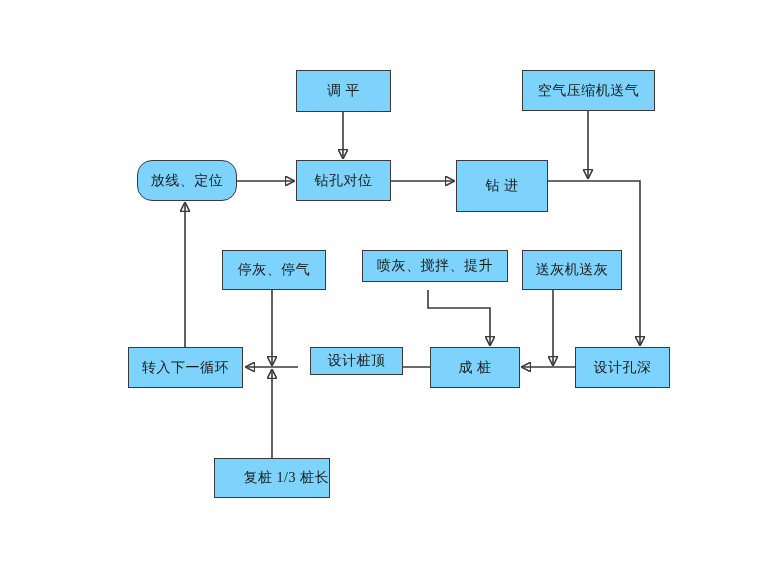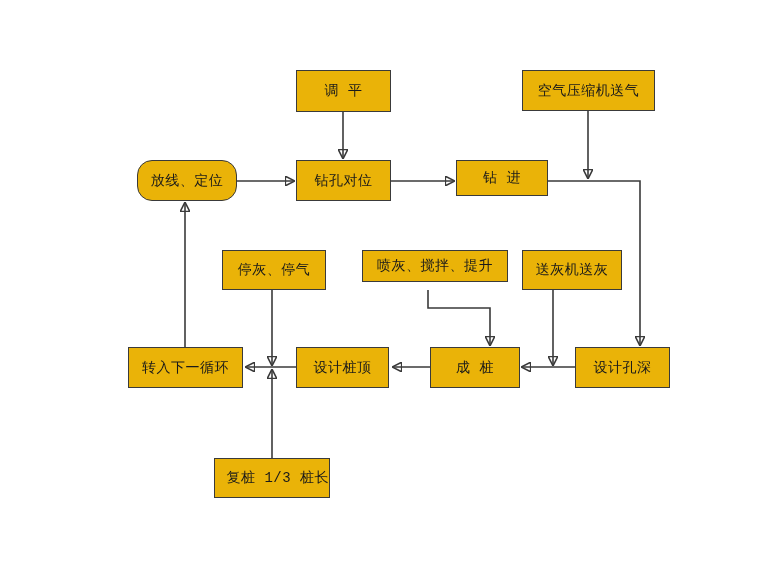--- a/index.html
+++ b/index.html
@@ -14,31 +14,30 @@
     position: relative;
     width: 760px;
     height: 568px;
     background: #ffffff;
     overflow: hidden;
   }
   .node {
     position: absolute;
     box-sizing: border-box;
     border: 1px solid #3a3a3a;
-    background: #eab308;
+    background: #7dd3fc;
     display: flex;
     align-items: center;
     justify-content: center;
     color: #1a1a1a;
     font-size: 14px;
     line-height: 1;
     letter-spacing: 0.5px;
     white-space: nowrap;
     z-index: 3;
-    font-family: Liberation Mono, monospace;
   }
   svg#edges {
     position: absolute;
     left: 0;
     top: 0;
     width: 760px;
     height: 568px;
     z-index: 1;
   }
   svg#edges line, svg#edges path, svg#edges polyline {
@@ -95,41 +94,41 @@
   </div>
 
   <div class="node" style="left:137px;top:160px;width:100px;height:41px;border-radius:15px;">
     <span>放线、定位</span>
   </div>
 
   <div class="node" style="left:296px;top:160px;width:95px;height:41px;">
     <span>钻孔对位</span>
   </div>
 
-  <div class="node" style="left:456px;top:160px;width:92px;height:36px;">
+  <div class="node" style="left:456px;top:160px;width:92px;height:52px;">
     <span class="wide-space">钻     进</span>
   </div>
 
   <div class="node" style="left:222px;top:250px;width:104px;height:40px;">
     <span>停灰、停气</span>
   </div>
 
   <div class="node" style="left:362px;top:250px;width:146px;height:32px;">
     <span>喷灰、搅拌、提升</span>
   </div>
 
   <div class="node" style="left:522px;top:250px;width:100px;height:40px;">
     <span>送灰机送灰</span>
   </div>
 
   <div class="node" style="left:128px;top:347px;width:115px;height:41px;">
     <span>转入下一循环</span>
   </div>
 
-  <div class="node" style="left:296px;top:347px;width:93px;height:41px;text-align:center;">
+  <div class="node" style="left:310px;top:347px;width:93px;height:28px;text-align:center;">
     <span>设计桩顶</span>
   </div>
 
   <div class="node" style="left:430px;top:347px;width:90px;height:41px;">
     <span class="wide-space">成     桩</span>
   </div>
 
   <div class="node" style="left:575px;top:347px;width:95px;height:41px;">
     <span>设计孔深</span>
   </div>

